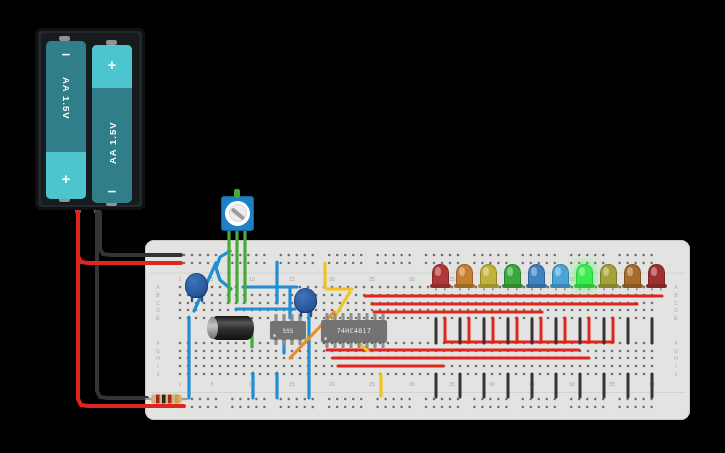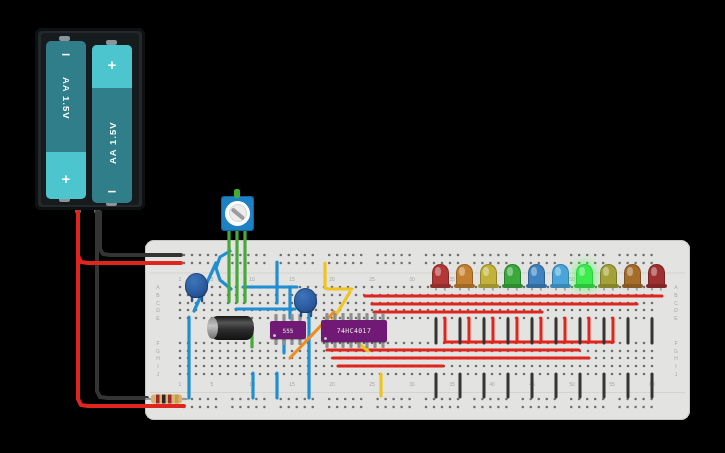--- a/index.html
+++ b/index.html
@@ -33,21 +33,21 @@
   
   #pot{position:absolute;left:221px;top:196px;width:33px;height:35px;background:#1d82c4;
     border-radius:4px;box-shadow:inset 0 0 0 1px #14649c;}
   #pot .nub2{position:absolute;left:13px;top:-7px;width:6px;height:9px;background:#45aa3a;border-radius:2px;}
   #pot .ring{position:absolute;left:4px;top:4.5px;width:25px;height:25px;border-radius:50%;background:#fff;}
   #pot .face{position:absolute;left:7.5px;top:8px;width:18px;height:18px;border-radius:50%;
     background:#ececec;box-shadow:inset 0 0 0 1px #d6d6d6;}
   #pot .slot{position:absolute;left:8.5px;top:15.5px;width:16px;height:3.6px;background:#9c9c9c;
     border-radius:2px;transform:rotate(40deg);}
   
-  .ic{position:absolute;background:#701a75;border-radius:2px;color:#e6e6e6;
+  .ic{position:absolute;background:#737373;border-radius:2px;color:#e6e6e6;
     font-family:"DejaVu Sans Mono",monospace;display:flex;align-items:center;justify-content:center;
     box-shadow:0 1px 1px rgba(0,0,0,.3);}
   .ic::before{content:'';position:absolute;left:3px;bottom:2px;width:3px;height:3px;
     border-radius:50%;background:#c9c9c9;}
   #ic555{left:270px;top:321px;width:36px;height:18px;font-size:6px;}
   #ic4017{left:321px;top:320px;width:66px;height:22px;font-size:6.5px;letter-spacing:.4px;}
   
   .disc{position:absolute;width:23px;height:25px;border-radius:50% 50% 46% 46%;
     background:radial-gradient(circle at 38% 32%,#3e74b8,#2a5b9f 55%,#1c3f74);
     box-shadow:inset 0 0 0 1px rgba(0,0,0,.25);}

